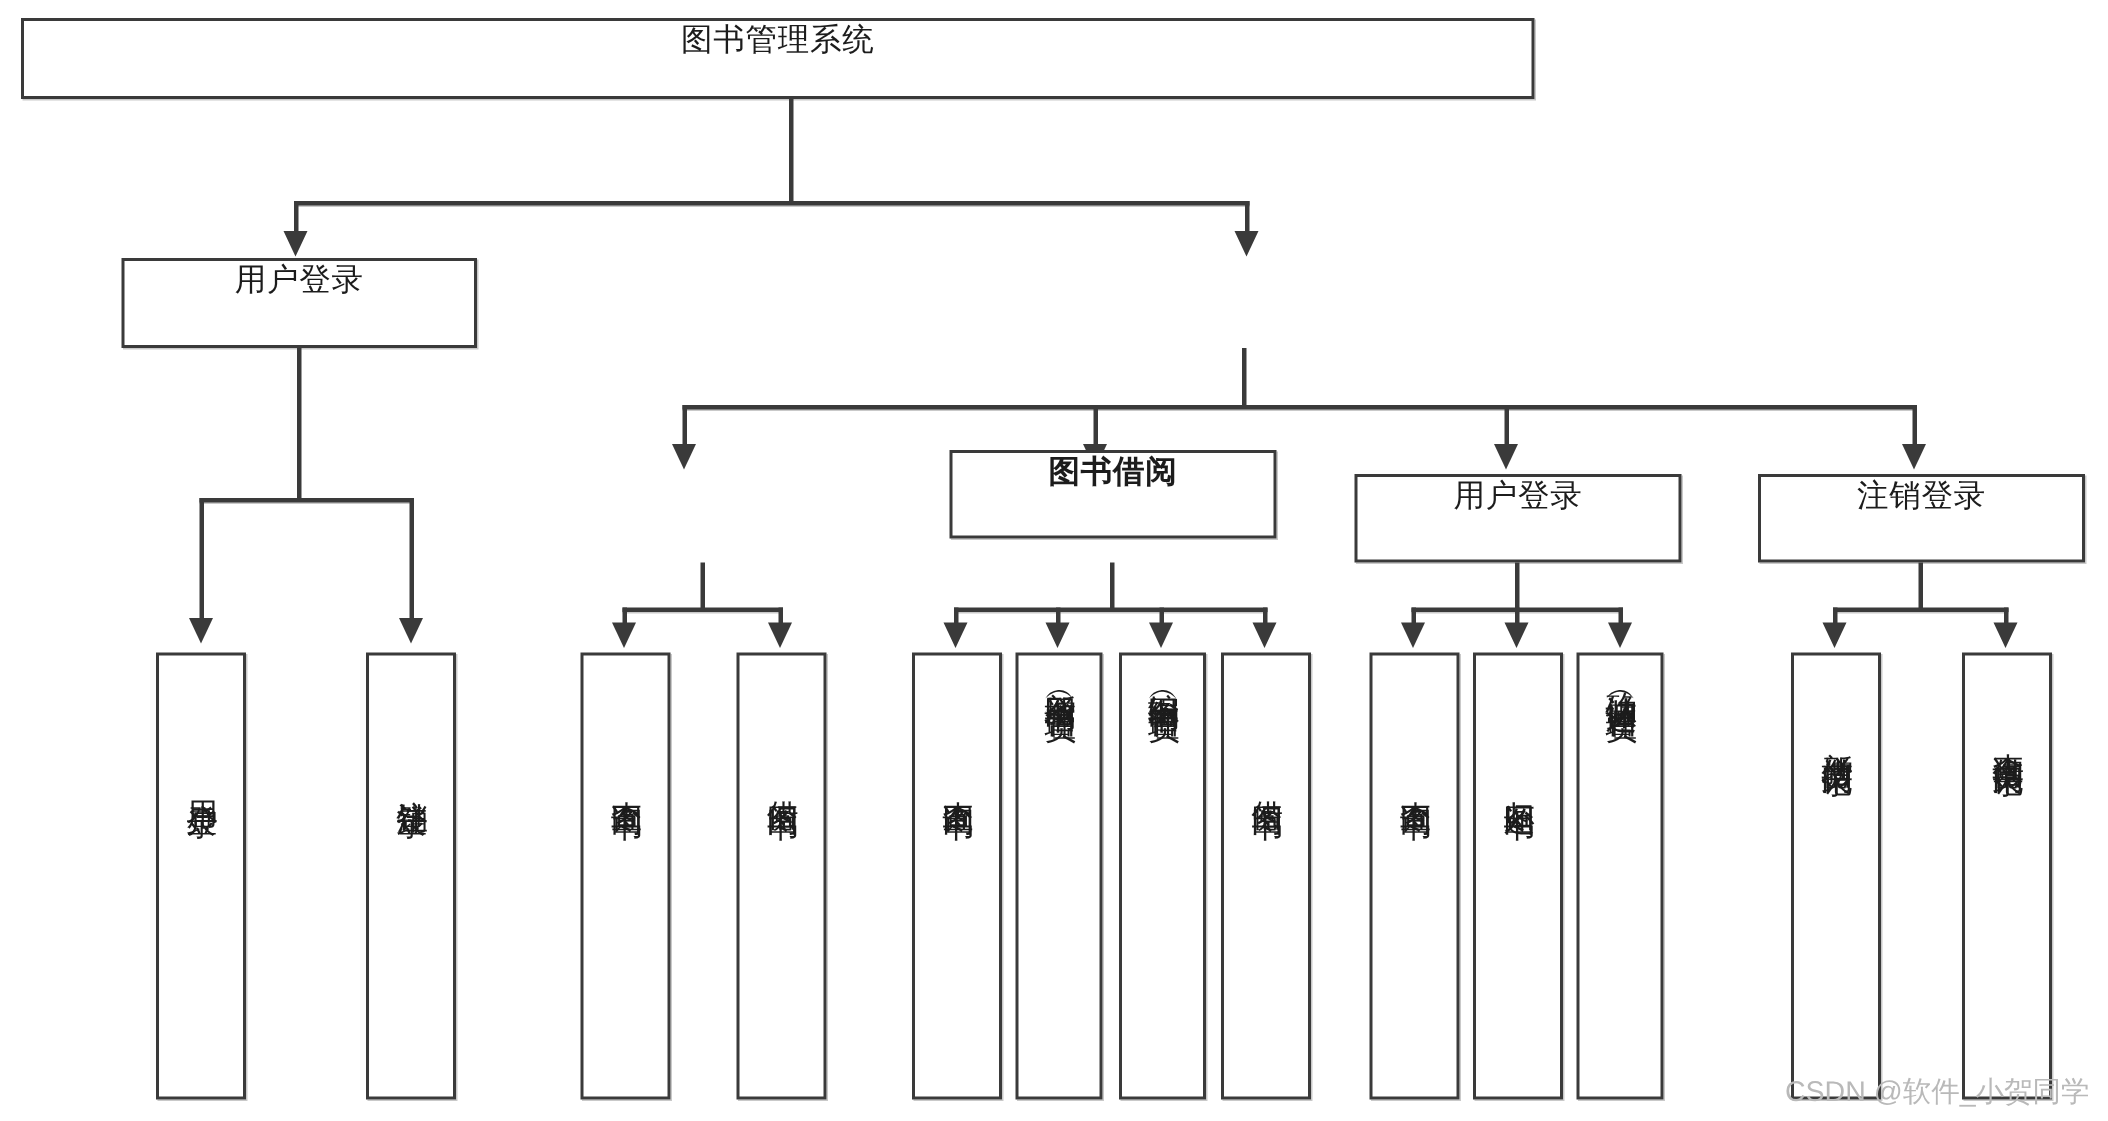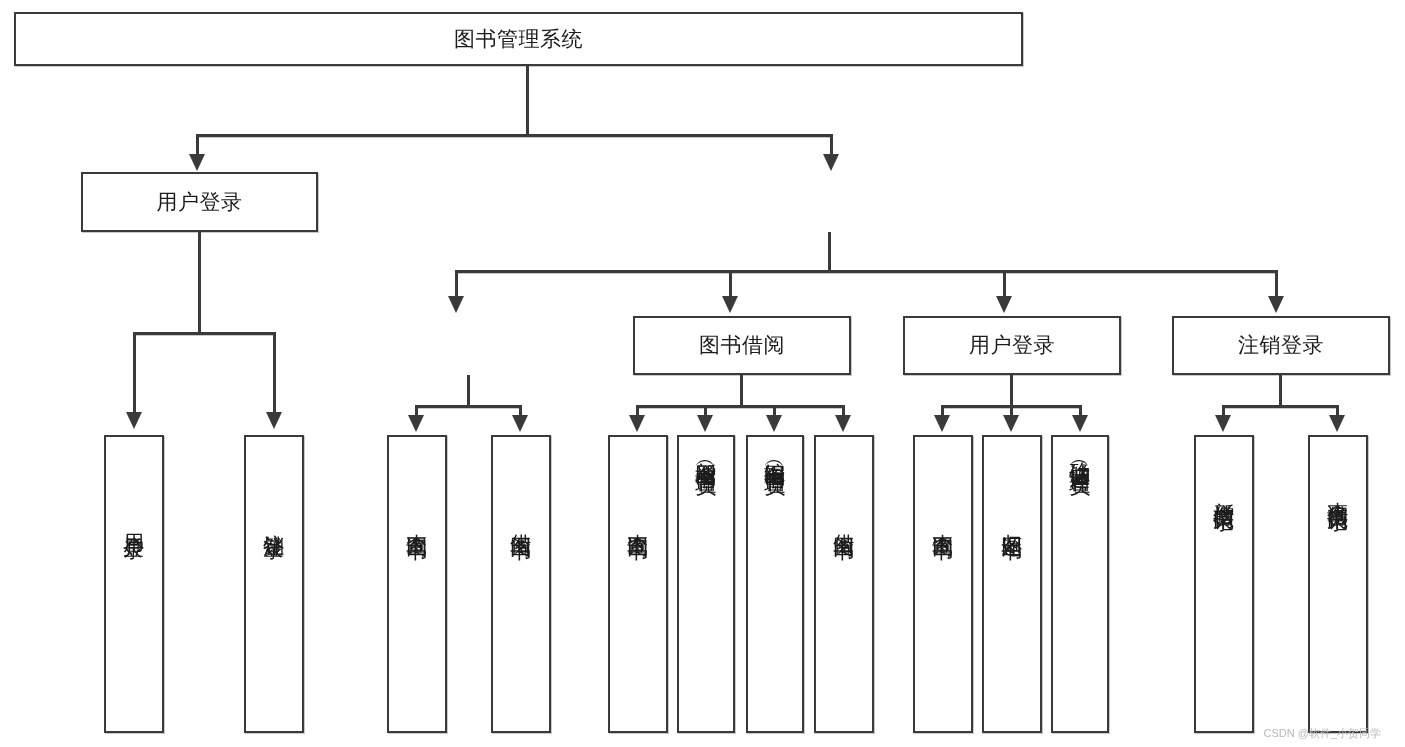--- a/index.html
+++ b/index.html
@@ -19,21 +19,20 @@
     overflow: hidden;
   }
   
   .node {
     position: absolute;
     box-sizing: border-box;
     background: #ffffff;
     border: 2px solid #3a3a3a;
     box-shadow: 1px 1px 0 0 #c9c9c9;
     display: flex;
-    align-items: center;
     justify-content: center;
     color: #1c1c1c;
   }
   .node .label {
     font-size: 21px;
     line-height: 1.25;
     letter-spacing: 0.5px;
     white-space: nowrap;
     text-align: center;
   }
@@ -76,23 +75,23 @@
     position: absolute;
     width: 0;
     height: 0;
     border-left: 8px solid transparent;
     border-right: 8px solid transparent;
     border-top: 17px solid #3a3a3a;
   }
   
   #watermark {
     position: absolute;
-    right: 24px;
+    right: 12px;
     bottom: 6px;
-    font-size: 11px;
+    font-size: 19px;
     color: #b9b9b9;
     white-space: nowrap;
     pointer-events: none;
   }
 </style>
 </head>
 <body>
 
 <div id="canvas">
 
@@ -132,21 +131,21 @@
 
   <div class="vline" style="left:455px; top:270px; width:3px; height:28px;"></div>
   <div class="arrow" style="left:448px; top:296px;"></div>
   <div class="vline" style="left:729px; top:270px; width:3px; height:28px;"></div>
   <div class="arrow" style="left:722px; top:296px;"></div>
   <div class="vline" style="left:1003px; top:270px; width:3px; height:28px;"></div>
   <div class="arrow" style="left:996px; top:296px;"></div>
   <div class="vline" style="left:1275px; top:270px; width:3px; height:28px;"></div>
   <div class="arrow" style="left:1268px; top:296px;"></div>
 
-  <div class="node" style="left:633px; top:316px; width:218px; height:59px;">
+  <div class="node" style="left:633px; top:300px; width:218px; height:59px;font-weight:bold;">
     <span class="label">图书借阅</span>
   </div>
   <div class="node" style="left:903px; top:316px; width:218px; height:59px;">
     <span class="label">用户登录</span>
   </div>
   <div class="node" style="left:1172px; top:316px; width:218px; height:59px;">
     <span class="label">注销登录</span>
   </div>
 
   <div class="vline" style="left:467px; top:375px; width:3px; height:32px;"></div>

